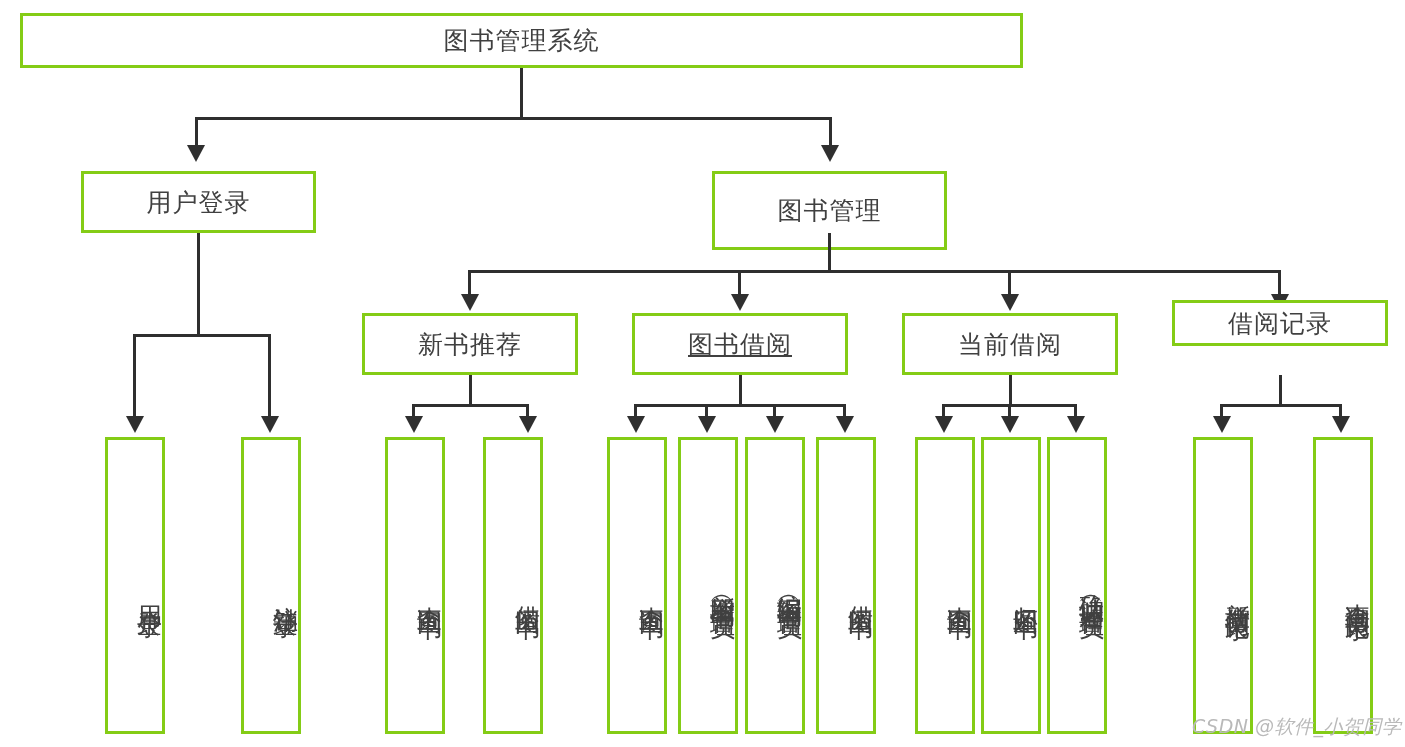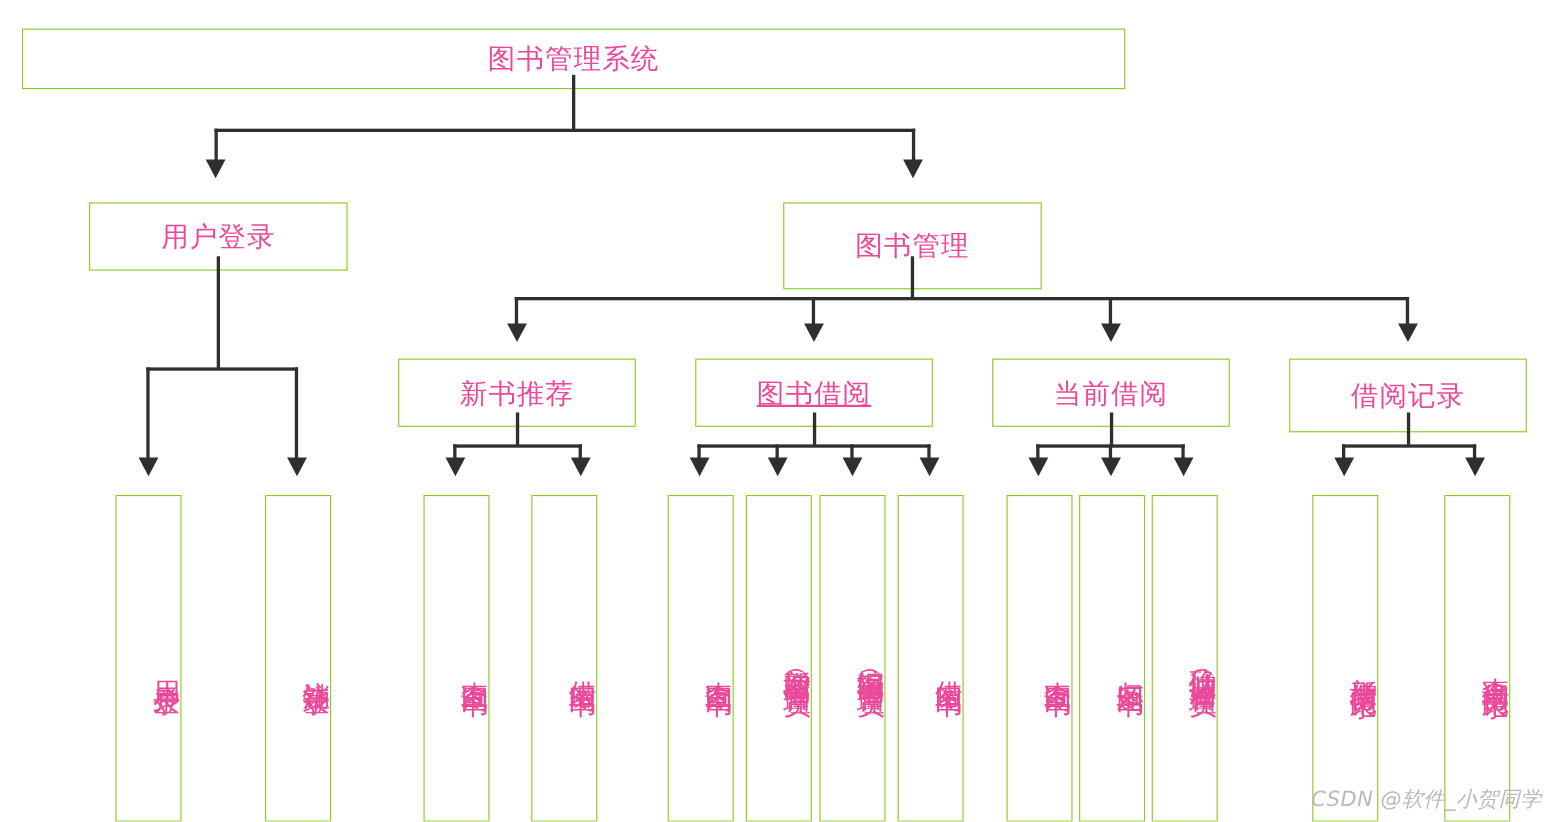--- a/index.html
+++ b/index.html
@@ -13,27 +13,26 @@
   #canvas {
     position: relative;
     width: 1405px;
     height: 747px;
     background: #ffffff;
     overflow: hidden;
   }
   .node {
     position: absolute;
     box-sizing: border-box;
-    border: 1px solid #84cc16;
+    border: 3px solid #84cc16;
     background: #ffffff;
     display: flex;
     align-items: center;
     justify-content: center;
-    color: #ec4899;
-    margin-top: 13px;
+    color: #404040;
   }
   .node.h {
     font-size: 25px;
     letter-spacing: 1px;
   }
   .node.v {
     writing-mode: vertical-rl;
     text-orientation: upright;
     font-size: 25px;
     letter-spacing: 3px;
@@ -118,21 +117,21 @@
 
   <div class="node h" style="left:362px; top:313px; width:216px; height:62px;">
     <span>新书推荐</span>
   </div>
   <div class="node h" style="left:632px; top:313px; width:216px; height:62px;text-decoration:underline;">
     <span>图书借阅</span>
   </div>
   <div class="node h" style="left:902px; top:313px; width:216px; height:62px;">
     <span>当前借阅</span>
   </div>
-  <div class="node h" style="left:1172px; top:313px; width:216px; height:67px;justify-content:center;">
+  <div class="node h" style="left:1172px; top:300px; width:216px; height:46px;justify-content:center;">
     <span>借阅记录</span>
   </div>
 
   <div class="conn v" style="left:469px; top:375px; width:3px; height:30px;"></div>
   <div class="conn h" style="left:412px; top:404px; width:117px; height:3px;"></div>
   <div class="conn v" style="left:412px; top:404px; width:3px; height:14px;"></div>
   <div class="arrow" style="left:405px; top:416px;"></div>
   <div class="conn v" style="left:526px; top:404px; width:3px; height:14px;"></div>
   <div class="arrow" style="left:519px; top:416px;"></div>
 

